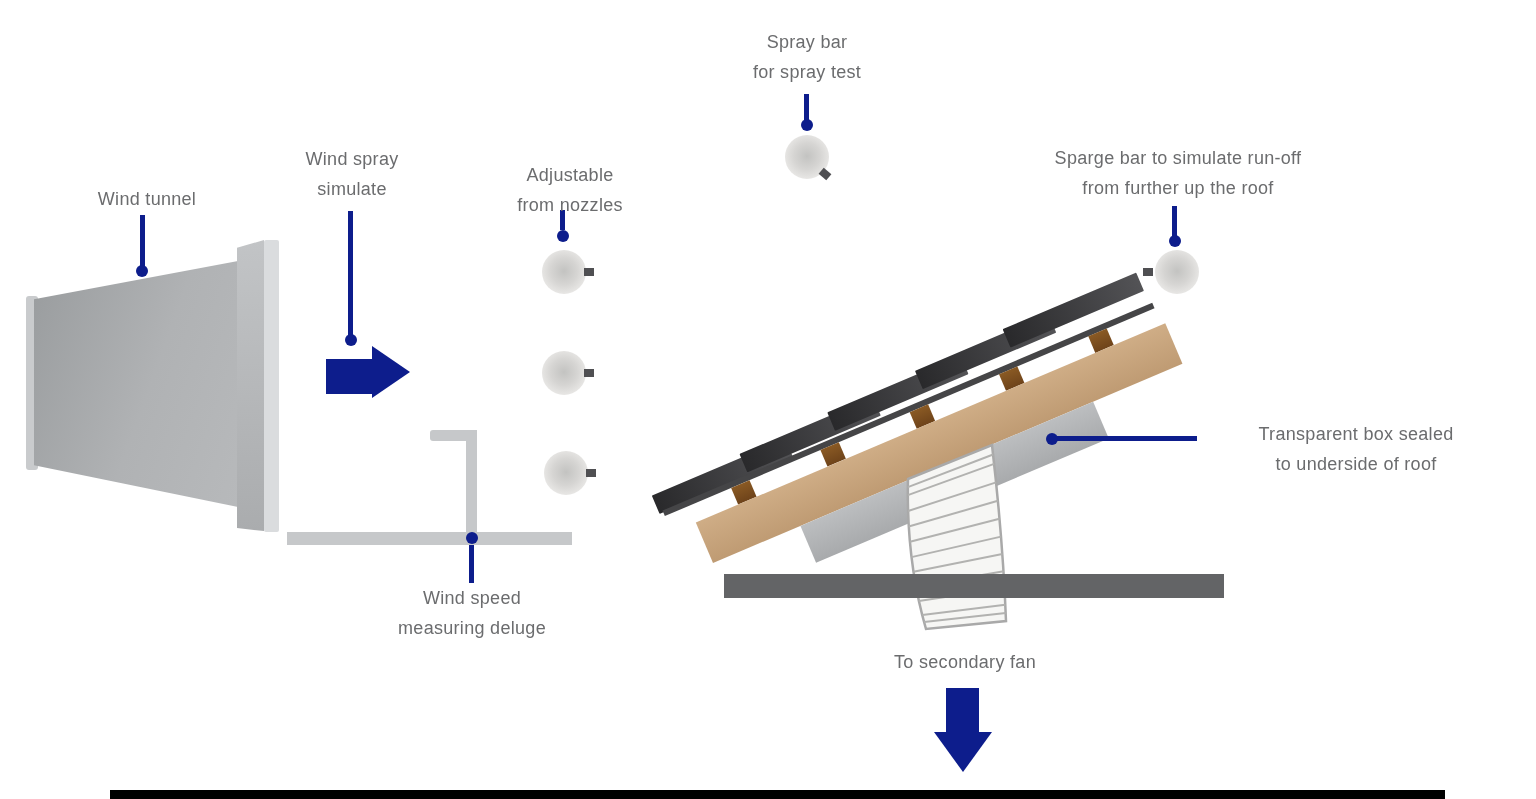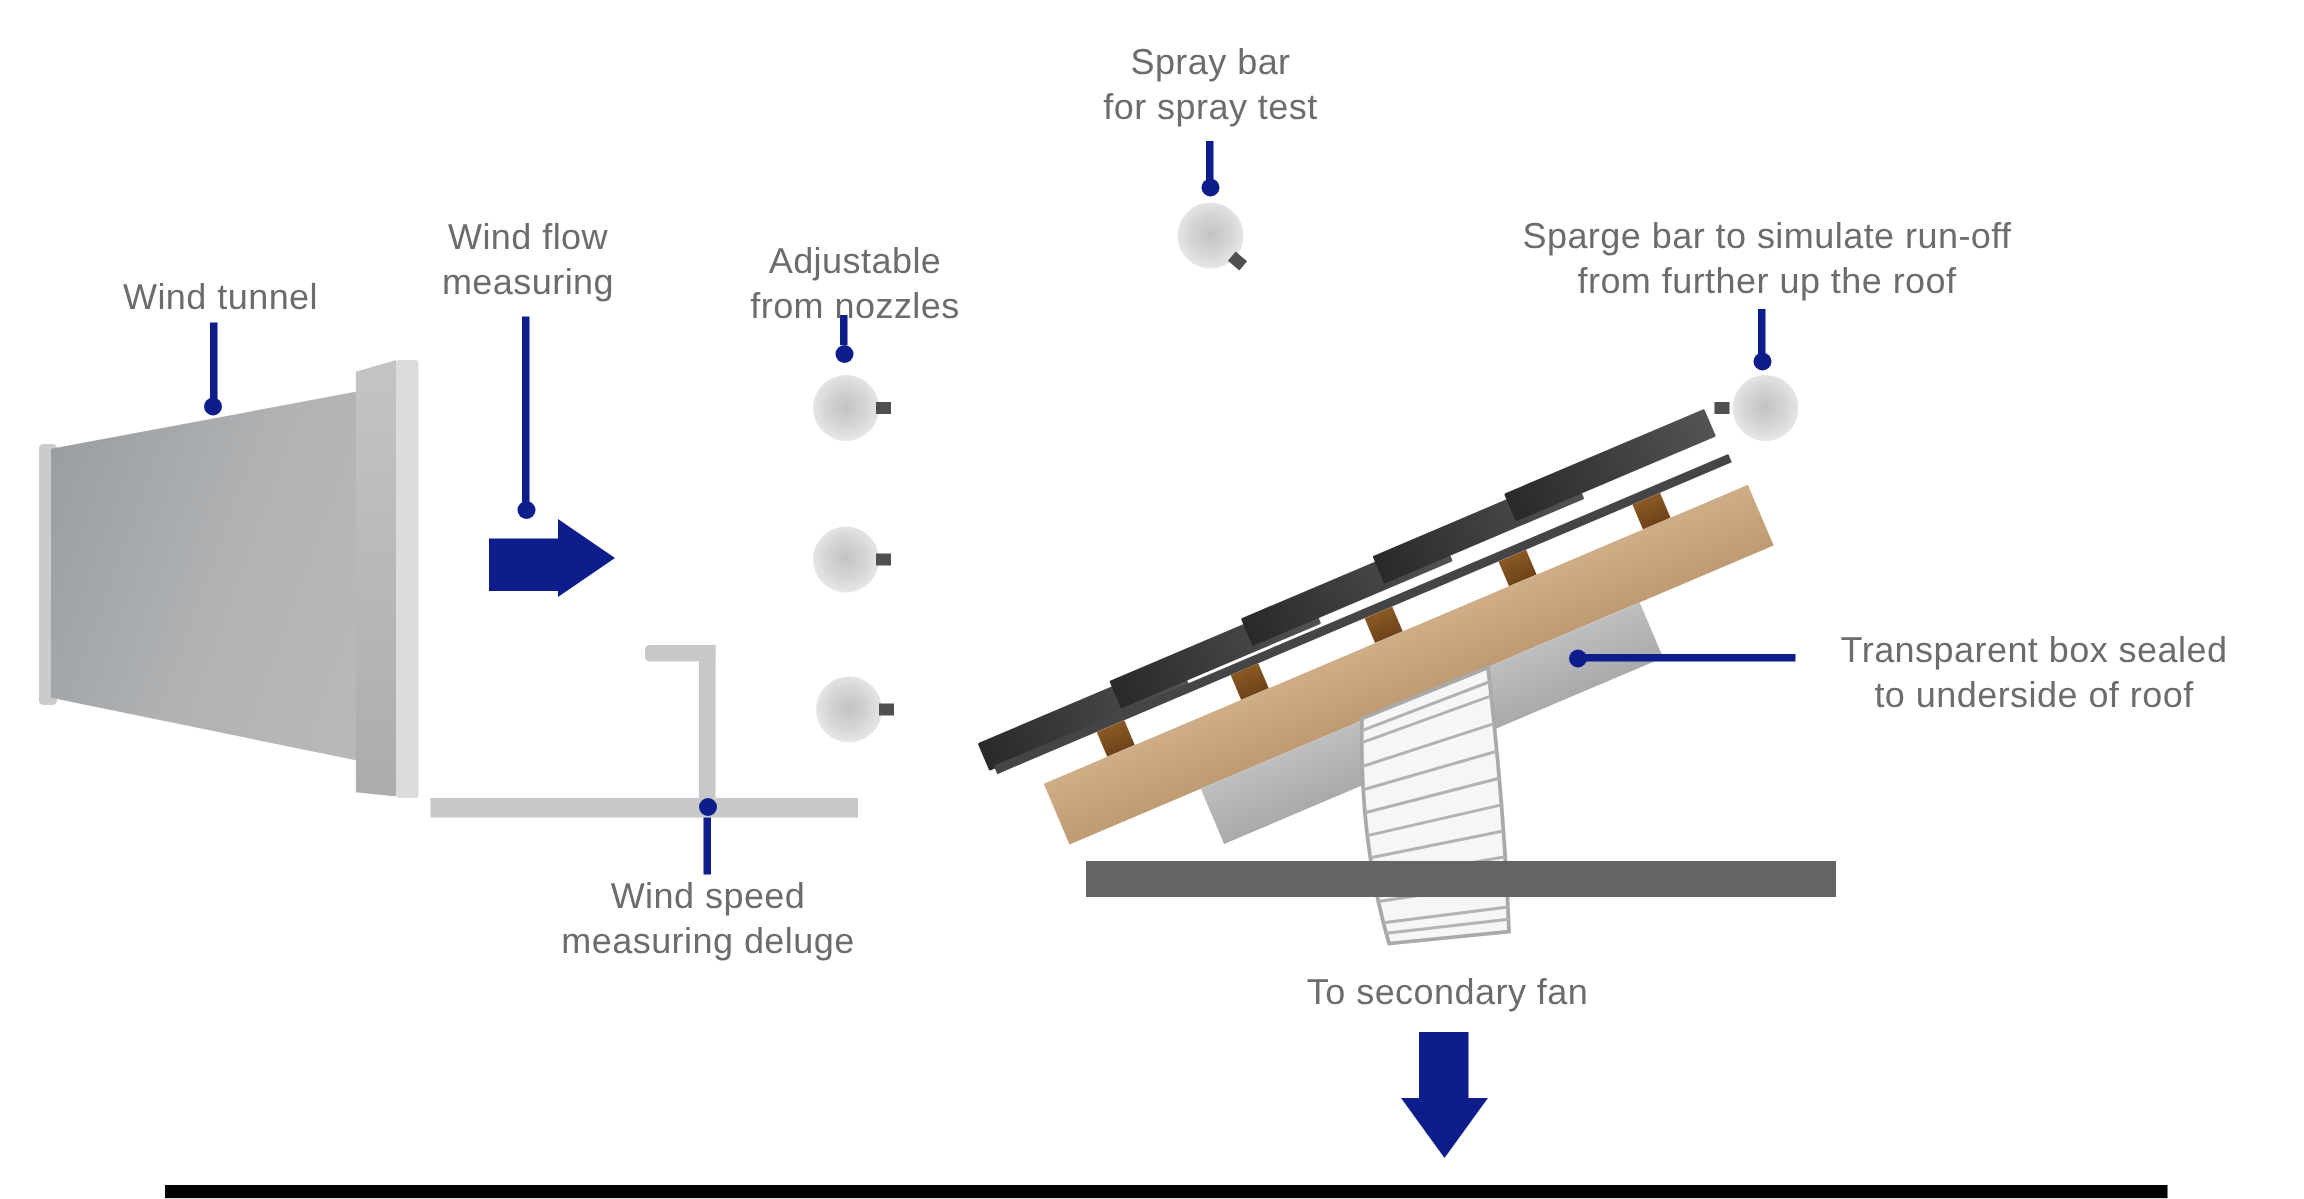--- a/index.html
+++ b/index.html
@@ -1,19 +1,19 @@
 <!DOCTYPE html>
 <html><head>
 <meta charset="utf-8">
 <style>
   html,body{margin:0;padding:0;background:#fff;}
   #stage{position:relative;width:1536px;height:799px;background:#ffffff;overflow:hidden;
          font-family:"Liberation Sans",sans-serif;}
   .label{position:absolute;transform:translateX(-50%);text-align:center;color:#6b6c6e;
-         font-size:24px;line-height:30px;letter-spacing:.3px;white-space:nowrap;}
+         font-size:18px;line-height:30px;letter-spacing:.3px;white-space:nowrap;}
   .label .line{display:block;}
   .vline{position:absolute;width:5px;background:#0d1d8c;}
   .hline{position:absolute;height:5px;background:#0d1d8c;}
   .dot{position:absolute;width:12px;height:12px;border-radius:50%;background:#0d1d8c;}
   .sphere{position:absolute;width:44px;height:44px;border-radius:50%;
           background:radial-gradient(circle at 50% 48%, #c3c3c1 0%, #d6d5d3 42%, #e9e8e6 74%, #f1f0ee 100%);}
   .stub{position:absolute;width:10px;height:8px;background:#4f4f52;}
   
   .tunnel-lip{position:absolute;left:26px;top:296px;width:12px;height:174px;background:#c9cbcd;border-radius:3px;}
   .tunnel-horn{position:absolute;left:34px;top:261px;width:204px;height:246px;
@@ -125,22 +125,22 @@
   <div class="dot" style="left:1169px;top:235px"></div>
   <div class="hline" style="left:1056px;top:436px;width:141px"></div>
   <div class="dot" style="left:1046px;top:433px"></div>
   <div class="vline" style="left:469px;top:545px;height:38px"></div>
   <div class="dot" style="left:466px;top:532px"></div>
 
   <div class="label" style="left:147px;top:184px">
     <span class="line">Wind tunnel</span>
   </div>
   <div class="label" style="left:352px;top:144px">
-    <span class="line">Wind flow</span>
-    <span class="line">measuring</span>
+    <span class="line">Wind spray</span>
+    <span class="line">simulate</span>
   </div>
   <div class="label" style="left:570px;top:160px">
     <span class="line">Adjustable</span>
     <span class="line">from nozzles</span>
   </div>
   <div class="label" style="left:807px;top:27px">
     <span class="line">Spray bar</span>
     <span class="line">for spray test</span>
   </div>
   <div class="label" style="left:1356px;top:419px">

